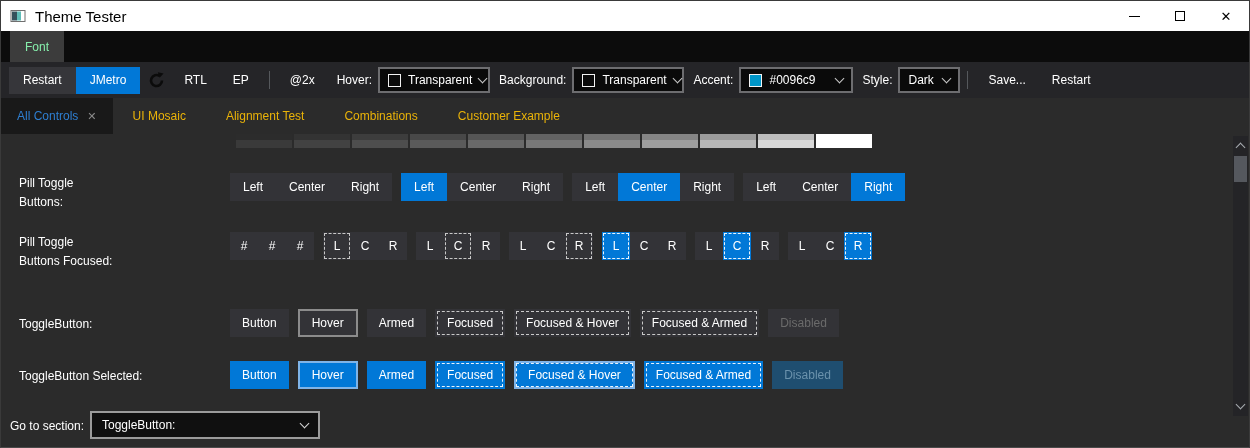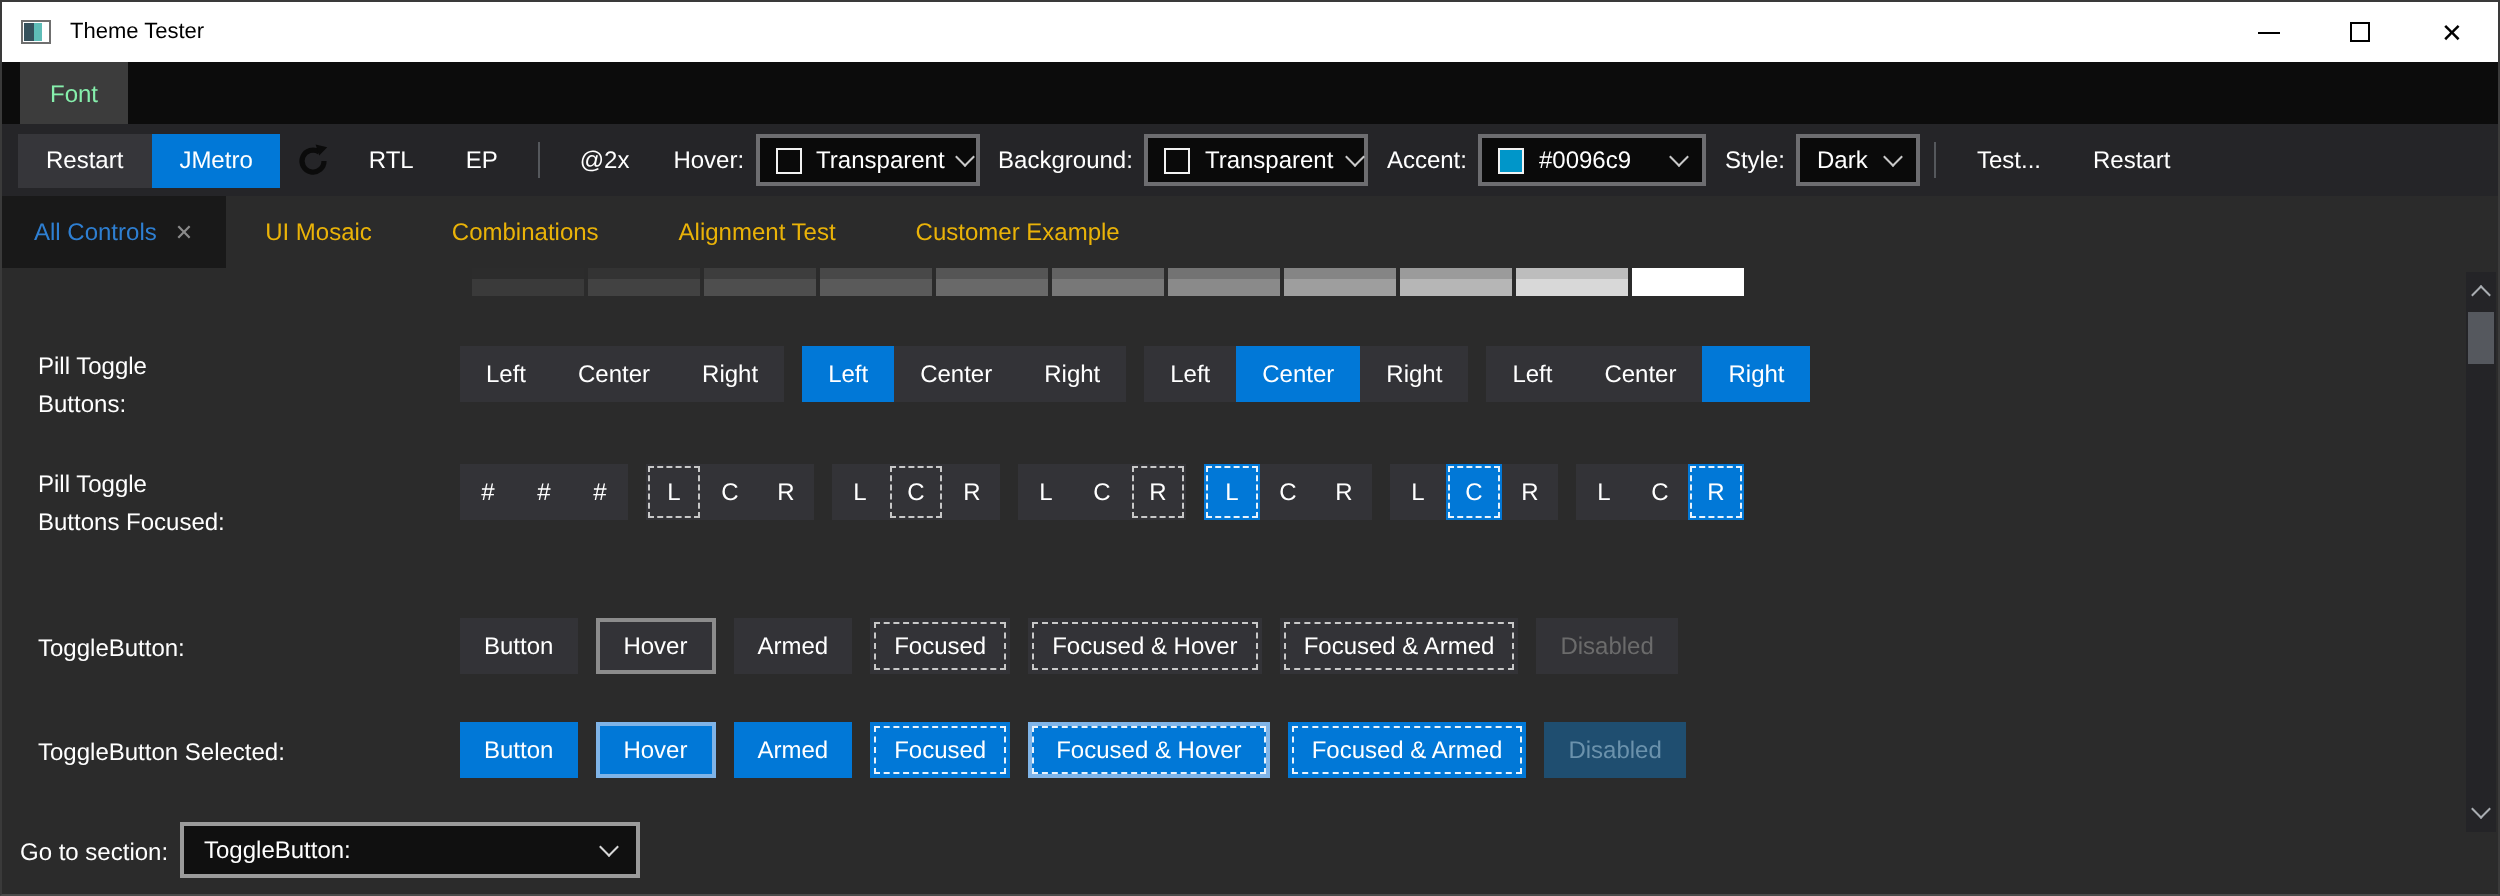--- a/index.html
+++ b/index.html
@@ -8,21 +8,21 @@
     font-family:"Liberation Sans", sans-serif;
     font-size:12px; color:#ffffff; background:#2b2b2b;
     position:relative; overflow:hidden;
     border:1px solid #3a3a3a; border-bottom-color:#4a4a4a;
   }
 
   
   .titlebar { height:30px; background:#ffffff; color:#000;
     display:flex; align-items:center; padding-left:9px; }
   .app-icon { width:16px; height:16px; flex:0 0 auto; }
-  .title-text { margin-left:9px; font-size:11px; }
+  .title-text { margin-left:9px; font-size:15px; }
   .win-controls { margin-left:auto; display:flex; height:100%; }
   .win-btn { width:46px; height:100%; display:flex; align-items:center; justify-content:center; color:#000; }
   .glyph-min { width:11px; border-top:1px solid #000; }
   .glyph-max { width:10px; height:10px; border:1px solid #000; }
   .glyph-close { font-size:13px; line-height:1; }
 
   
   .menubar { height:31px; background:#0c0c0c; display:flex; align-items:stretch; padding-left:9px; }
   .menu-item { padding:0 15px; display:flex; align-items:center; background:#3c3c3c; color:#86efac; }
 
@@ -158,37 +158,37 @@
     <span class="chev"></span>
   </div>
 
   <span class="tb-label">Style:</span>
   <div class="combo" style="width:62px">
     <span class="value">Dark</span>
     <span class="chev"></span>
   </div>
 
   <div class="sep"></div>
-  <div class="tb-btn tb-flat">Test...</div>
+  <div class="tb-btn tb-flat">Save...</div>
   <div class="tb-btn tb-flat">Restart</div>
 </div>
 
 <div class="tabbar">
   <div class="tab selected">
     <span>All Controls</span>
     <span class="tab-close">✕</span>
   </div>
   <div class="tab">
       <span>UI Mosaic</span>
     </div>
   <div class="tab">
+      <span>Alignment Test</span>
+    </div>
+  <div class="tab">
       <span>Combinations</span>
-    </div>
-  <div class="tab">
-      <span>Alignment Test</span>
     </div>
   <div class="tab">
       <span>Customer Example</span>
     </div>
 </div>
 
 <div class="content">
 
   <div class="strip">
     <div class="strip-block" style="background: linear-gradient(rgb(44, 44, 44) 0px, rgb(44, 44, 44) 40%, rgb(58, 58, 58) 40%, rgb(58, 58, 58) 100%);"></div>

